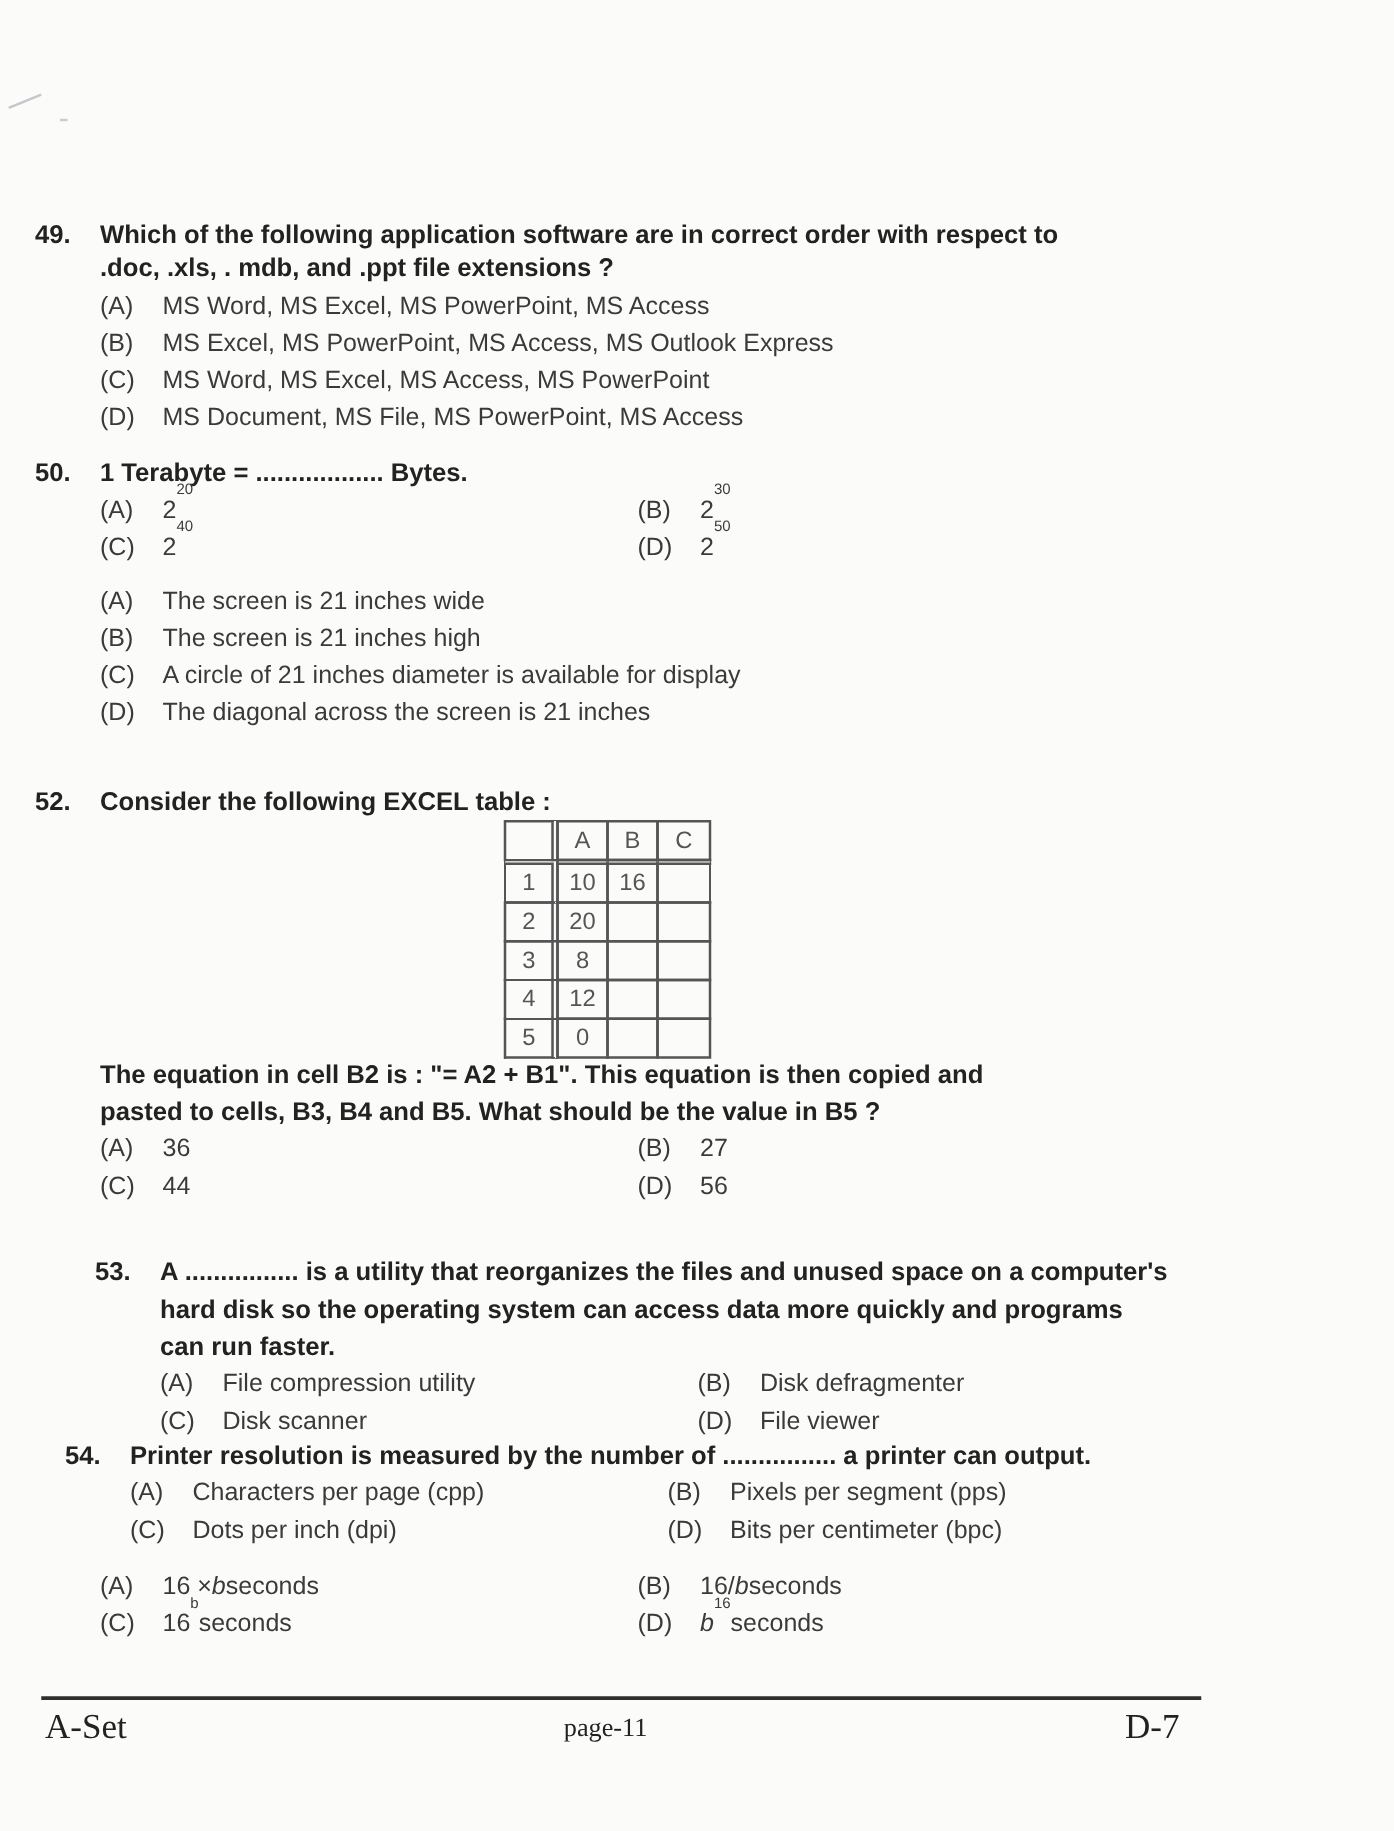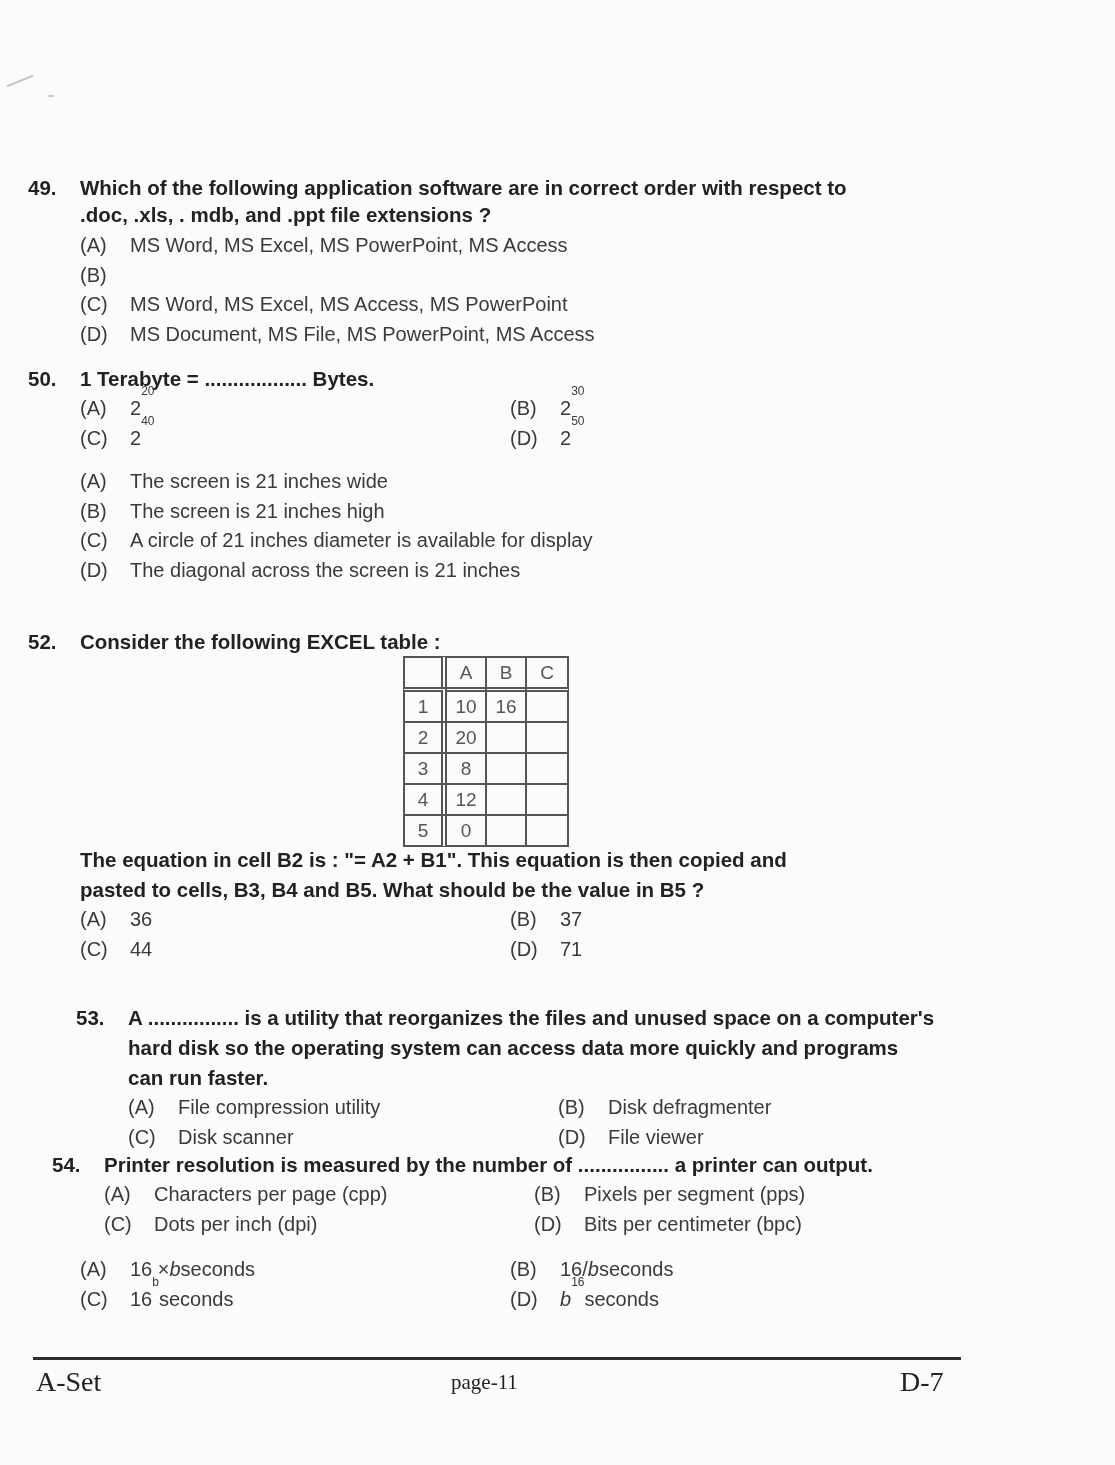--- a/index.html
+++ b/index.html
@@ -54,20 +54,21 @@
         <div style="margin-top:-3px;">.doc, .xls, . mdb, and .ppt file extensions ?</div>
       </div>
     </div>
     <div class="opts" style="margin-top:1px;">
       <div class="opt">
           <span class="olabel">(A)</span>
           <span>MS Word, MS Excel, MS PowerPoint, MS Access</span>
         </div>
       <div class="opt">
           <span class="olabel">(B)</span>
+          <span>MS Excel, MS PowerPoint, MS Access, MS Outlook Express</span>
         </div>
       <div class="opt">
           <span class="olabel">(C)</span>
           <span>MS Word, MS Excel, MS Access, MS PowerPoint</span>
         </div>
       <div class="opt">
           <span class="olabel">(D)</span>
           <span>MS Document, MS File, MS PowerPoint, MS Access</span>
         </div>
     </div>
@@ -172,29 +173,29 @@
         <div>pasted to cells, B3, B4 and B5. What should be the value in B5 ?</div>
       </div>
     </div>
     <div class="opts grid2">
       <div class="opt">
           <span class="olabel">(A)</span>
           <span>36</span>
         </div>
       <div class="opt">
           <span class="olabel">(B)</span>
-          <span>37</span>
+          <span>27</span>
         </div>
       <div class="opt">
           <span class="olabel">(C)</span>
           <span>44</span>
         </div>
       <div class="opt">
           <span class="olabel">(D)</span>
-          <span>71</span>
+          <span>56</span>
         </div>
     </div>
   </div>
 
   <div class="q" style="top:1003px;margin-left:48px;">
     <div class="qhead">
       <span class="qnum">53.</span>
       <div class="qtext">
         <div>A ................ is a utility that reorganizes the files and unused space on a computer's</div>
         <div>hard disk so the operating system can access data more quickly and programs</div>

